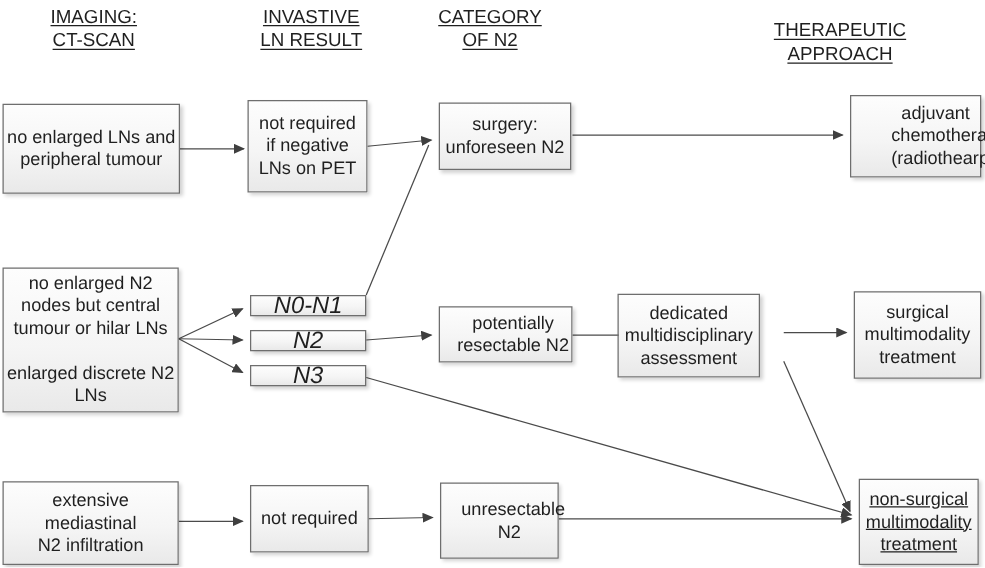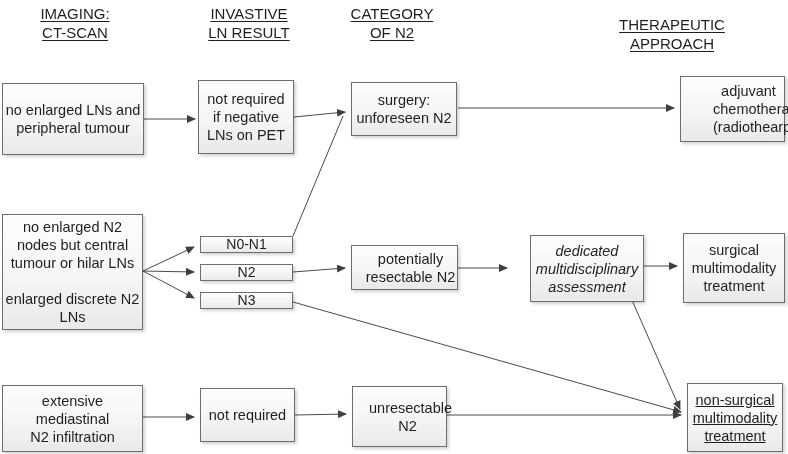--- a/index.html
+++ b/index.html
@@ -34,22 +34,23 @@
   }
   .box-text {
     display: block;
     width: 100%;
     text-align: center;
     white-space: pre-line;
     font-size: 14.5px;
     line-height: 18px;
   }
   .box-sm .box-text {
-    font-size: 14px;
+    font-size: 19px;
     line-height: 15px;
+    font-style: italic;
   }
   #arrow-layer {
     position: absolute;
     left: 0; top: 0;
     width: 788px; height: 454px;
   }
   #arrow-layer line { stroke: #4a4a4a; stroke-width: 1; }
 </style>
 </head>
 <body>
@@ -130,21 +131,21 @@
   </div>
   <div class="box" style="left:351px; top:245px; width:107px; height:45px;padding-left:12px;">
     <span class="box-text">potentially
 resectable N2</span>
   </div>
   <div class="box" style="left:352px; top:386px; width:95px; height:61px;padding-left:16px;">
     <span class="box-text">unresectable
 N2</span>
   </div>
 
-  <div class="box" style="left:530px; top:235px; width:114px; height:67px;font-style:italic;">
+  <div class="box" style="left:494px; top:235px; width:114px; height:67px;">
     <span class="box-text">dedicated
 multidisciplinary
 assessment</span>
   </div>
 
   <div class="box" style="left:680px; top:76px; width:105px; height:66px;padding-left:32px;">
     <span class="box-text">adjuvant
 chemotherapy
 (radiothearpy)</span>
   </div>

